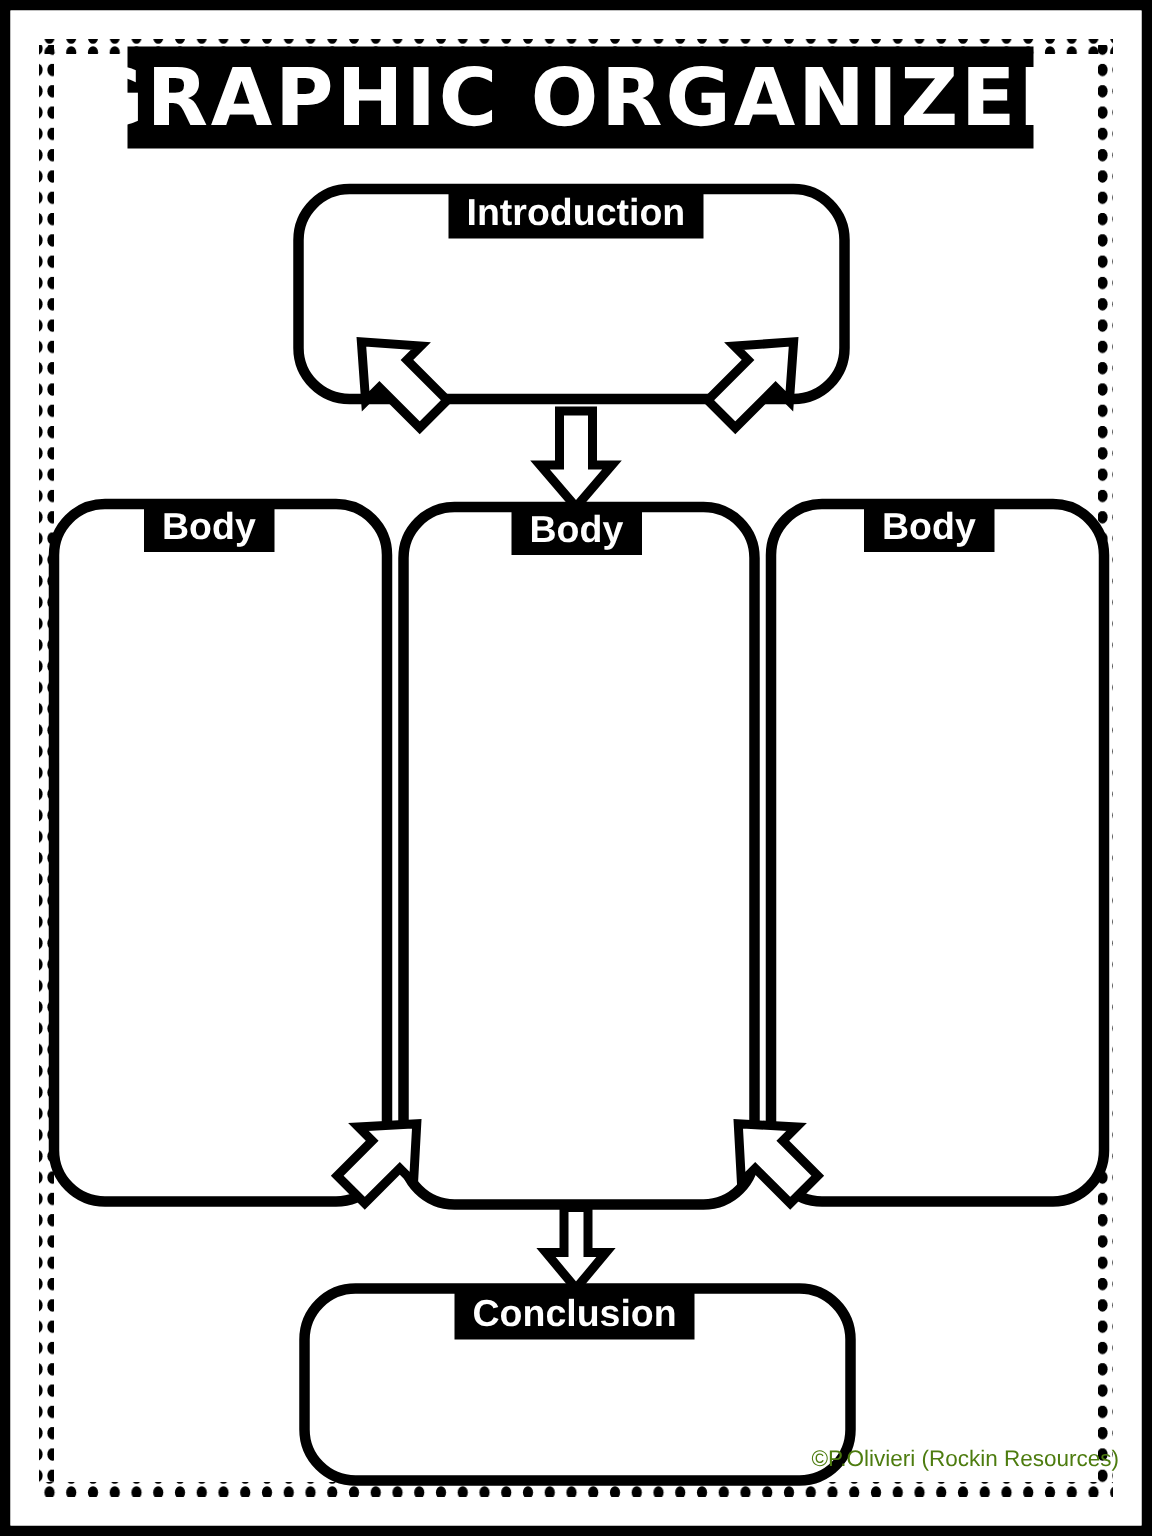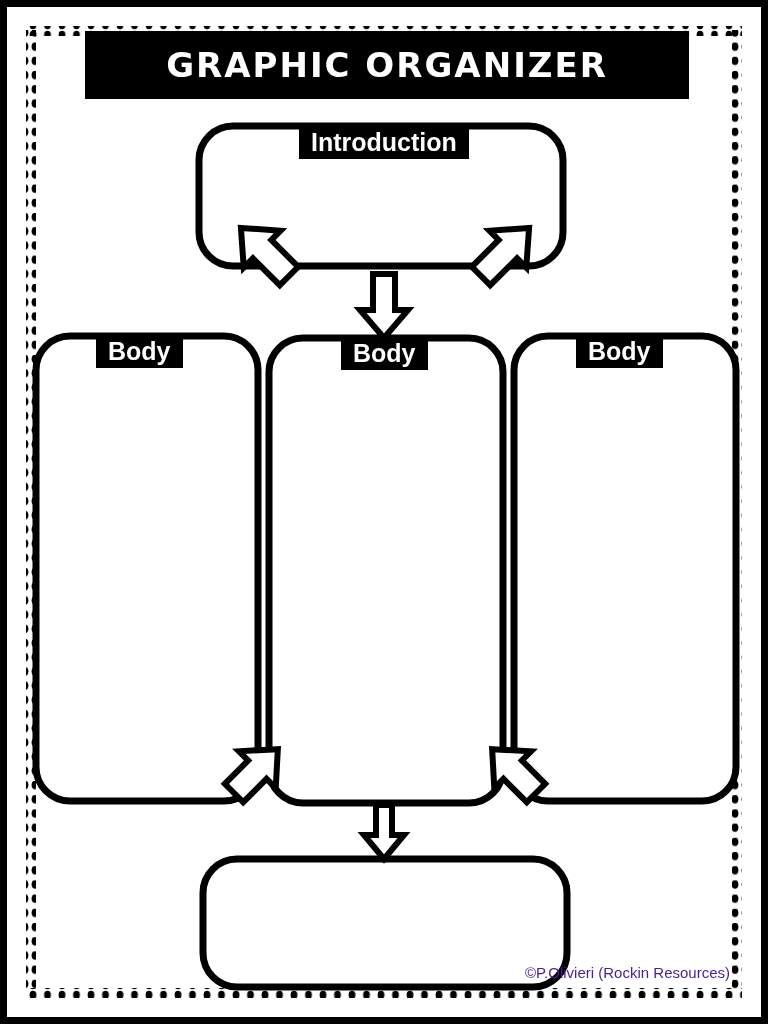--- a/index.html
+++ b/index.html
@@ -43,21 +43,21 @@
     width: 604px;
     height: 68px;
     background: #000000;
     display: flex;
     align-items: center;
     justify-content: center;
   }
   .title-text {
     color: #ffffff;
     font-family: "DejaVu Sans", sans-serif;
-    font-size: 34px;
+    font-size: 53px;
     font-weight: bold;
     letter-spacing: 2px;
     line-height: 1;
     white-space: nowrap;
   }
   
   .label-banner {
     position: absolute;
     background: #000000;
     display: flex;
@@ -75,25 +75,25 @@
     white-space: nowrap;
   }
   .label-intro      { left: 299px; top: 125px; justify-content: flex-end; }
   .label-body-left  { left: 96px;  top: 334px; }
   .label-body-mid   { left: 341px; top: 336px; }
   .label-body-right { left: 576px; top: 334px; }
   .label-conclusion { left: 303px; top: 859px; }
   
   .copyright {
     position: absolute;
-    right: 38px;
+    right: 22px;
     bottom: 43px;
     font-family: "Liberation Sans", sans-serif;
     font-size: 15px;
-    color: #4c1d95;
+    color: #4d7c0f;
     white-space: nowrap;
     margin-top: 16px;
   }
 </style>
 </head>
 <body>
 
 <div id="page">
 
   <div class="outer-frame"></div>
@@ -158,16 +158,19 @@
   </div>
   <div class="label-banner label-body-left">
     <span>Body</span>
   </div>
   <div class="label-banner label-body-mid">
     <span>Body</span>
   </div>
   <div class="label-banner label-body-right">
     <span>Body</span>
   </div>
+  <div class="label-banner label-conclusion">
+    <span>Conclusion</span>
+  </div>
 
   <div class="copyright">©P.Olivieri (Rockin Resources)</div>
 
 </div>
 
 </body></html>

